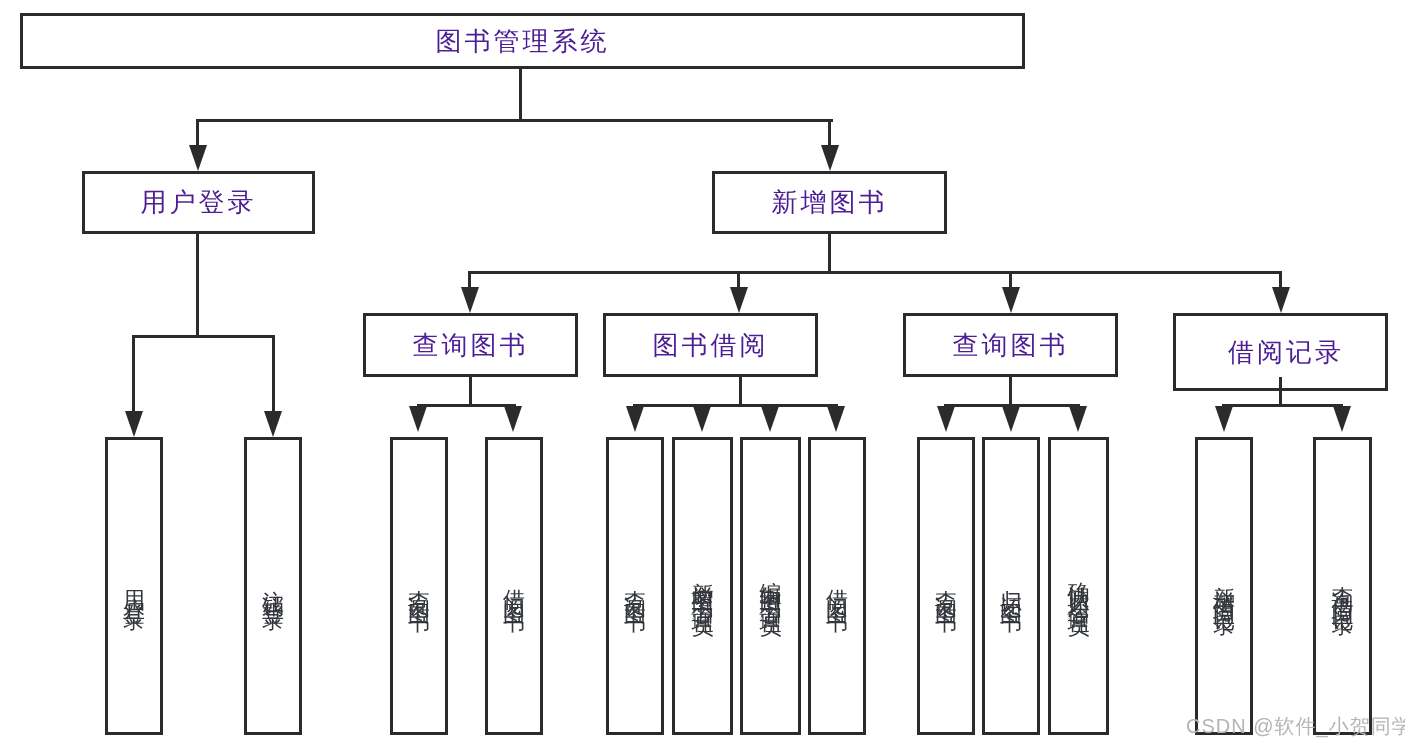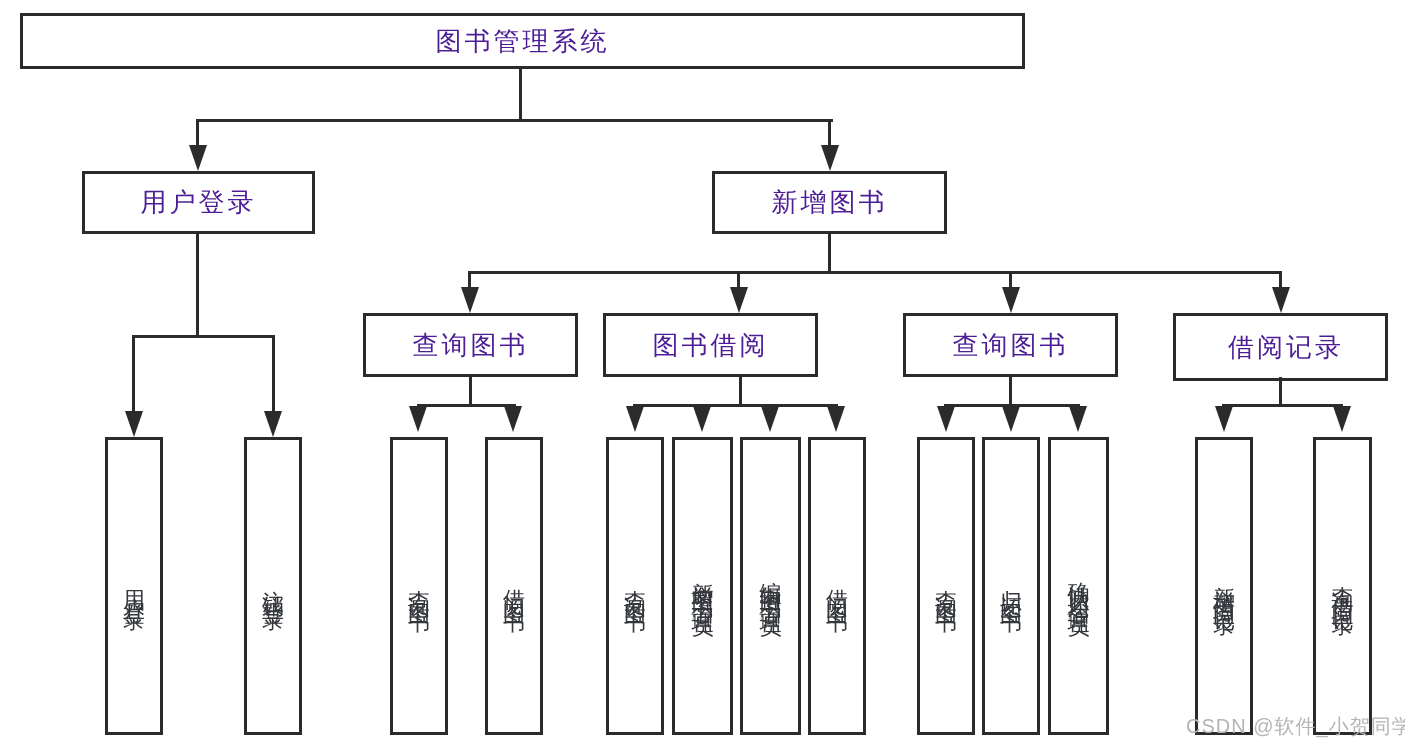--- a/index.html
+++ b/index.html
@@ -60,21 +60,21 @@
   <div class="l" style="left:737px;top:271px;width:3px;height:20px;"></div>
   <div class="a" style="left:730px;top:287px;"></div>
   <div class="l" style="left:1009px;top:271px;width:3px;height:20px;"></div>
   <div class="a" style="left:1002px;top:287px;"></div>
   <div class="l" style="left:1279px;top:271px;width:3px;height:20px;"></div>
   <div class="a" style="left:1272px;top:287px;"></div>
 
   <div class="node" style="left:363px;top:313px;width:215px;height:64px;">查询图书</div>
   <div class="node" style="left:603px;top:313px;width:215px;height:64px;">图书借阅</div>
   <div class="node" style="left:903px;top:313px;width:215px;height:64px;">查询图书</div>
-  <div class="node" style="left:1173px;top:313px;width:215px;height:68px;padding-left:11px;">借阅记录</div>
+  <div class="node" style="left:1173px;top:313px;width:215px;height:78px;padding-left:11px;">借阅记录</div>
 
   <div class="l" style="left:469px;top:377px;width:3px;height:30px;"></div>
   <div class="l" style="left:417px;top:404px;width:99px;height:3px;"></div>
   <div class="a" style="left:409px;top:406px;"></div>
   <div class="a" style="left:504px;top:406px;"></div>
 
   <div class="l" style="left:739px;top:377px;width:3px;height:30px;"></div>
   <div class="l" style="left:633px;top:404px;width:205px;height:3px;"></div>
   <div class="a" style="left:626px;top:406px;"></div>
   <div class="a" style="left:693px;top:406px;"></div>

